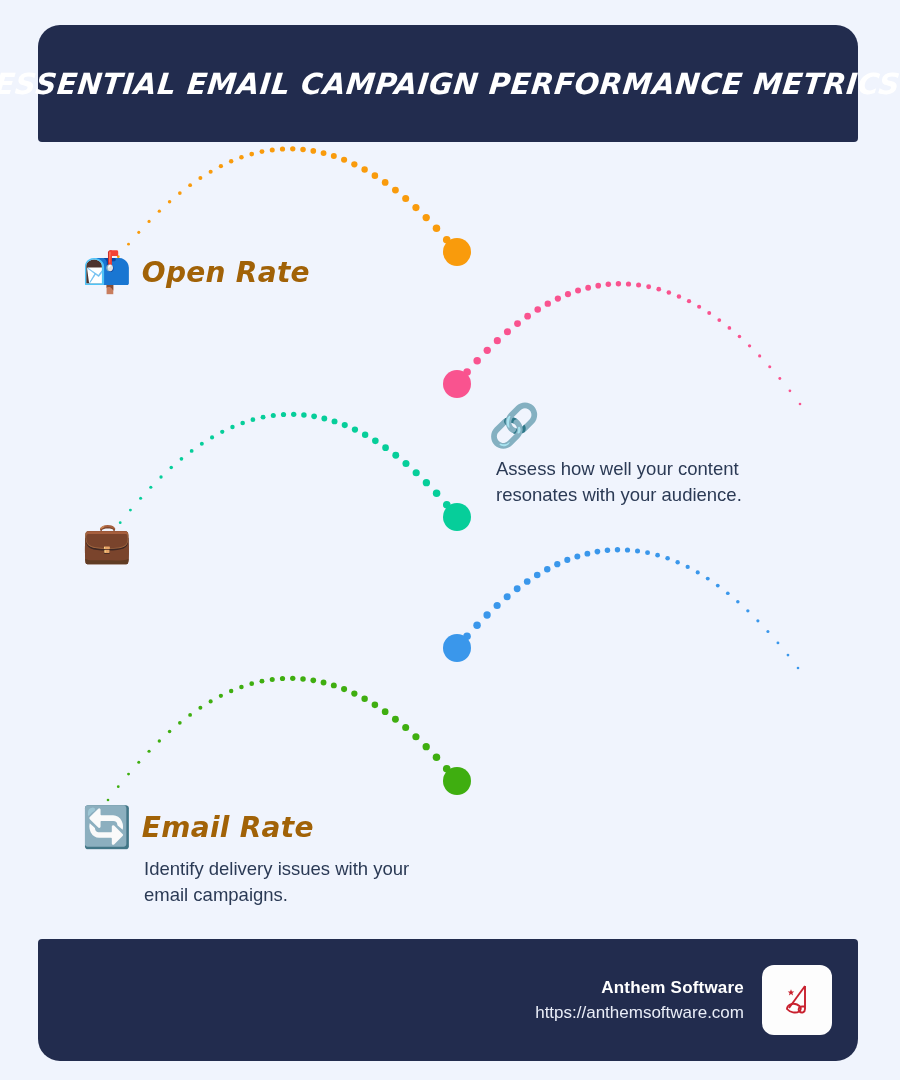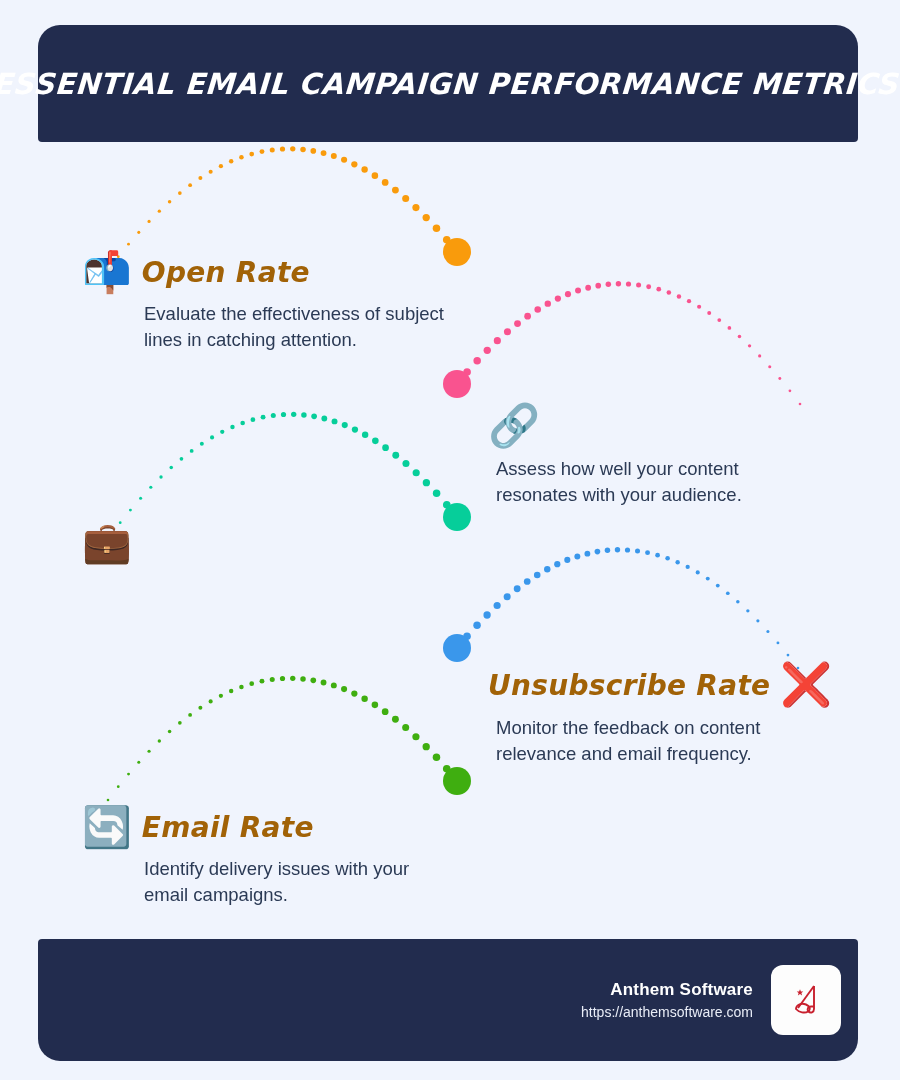--- a/index.html
+++ b/index.html
@@ -51,37 +51,37 @@
     position: absolute;
     left: 38px;
     top: 939px;
     width: 820px;
     height: 122px;
     background: #222c4e;
     border-radius: 4px 4px 22px 22px;
     display: flex;
     align-items: center;
     justify-content: flex-end;
-    padding-right: 17px;
+    padding-right: 26px;
     box-sizing: border-box;
   }
   .footer-text {
     text-align: right;
     margin-right: 18px;
   }
   .footer-company {
     color: #ffffff;
     font-size: 17px;
     font-weight: 700;
     letter-spacing: 0.2px;
     line-height: 1.5;
   }
   .footer-url {
     color: #e9edf7;
-    font-size: 14px;
+    font-size: 17px;
     font-weight: 400;
     line-height: 1.5;
   }
   .footer-logo {
     width: 70px;
     height: 70px;
     background: #fdfdfd;
     border-radius: 12px;
     display: flex;
     align-items: center;
@@ -329,43 +329,35 @@
 
   <div class="header-bar">
     <div class="header-title">Essential Email Campaign Performance Metrics</div>
   </div>
 
   <div class="metric left" style="left:82px; top:252px;">
     <div class="metric-head">
       <span class="metric-emoji">📬</span>
       <span class="metric-title">Open Rate</span>
     </div>
-    <div class="metric-desc" style="width:300px;">Evaluate the effectiveness of subject lines in catching attention.</div>
   </div>
 
   <div class="metric right" style="left:488px; top:405px;">
     <div class="metric-head">
       <span class="metric-emoji trailing">🔗</span>
     </div>
     <div class="metric-desc" style="width:275px;">Assess how well your content resonates with your audience.</div>
   </div>
 
   <div class="metric left" style="left:82px; top:522px;">
     <div class="metric-head">
       <span class="metric-emoji">💼</span>
     </div>
   </div>
 
-  <div class="metric right" style="left:488px; top:664px;">
-    <div class="metric-head">
-      <span class="metric-title">Unsubscribe Rate</span>
-      <span class="metric-emoji trailing">❌</span>
-    </div>
-    <div class="metric-desc" style="width:275px;">Monitor the feedback on content relevance and email frequency.</div>
-  </div>
 
   <div class="metric left" style="left:82px; top:807px;">
     <div class="metric-head">
       <span class="metric-emoji">🔄</span>
       <span class="metric-title">Email Rate</span>
     </div>
     <div class="metric-desc" style="width:290px;">Identify delivery issues with your email campaigns.</div>
   </div>
 
   <div class="footer-bar">

